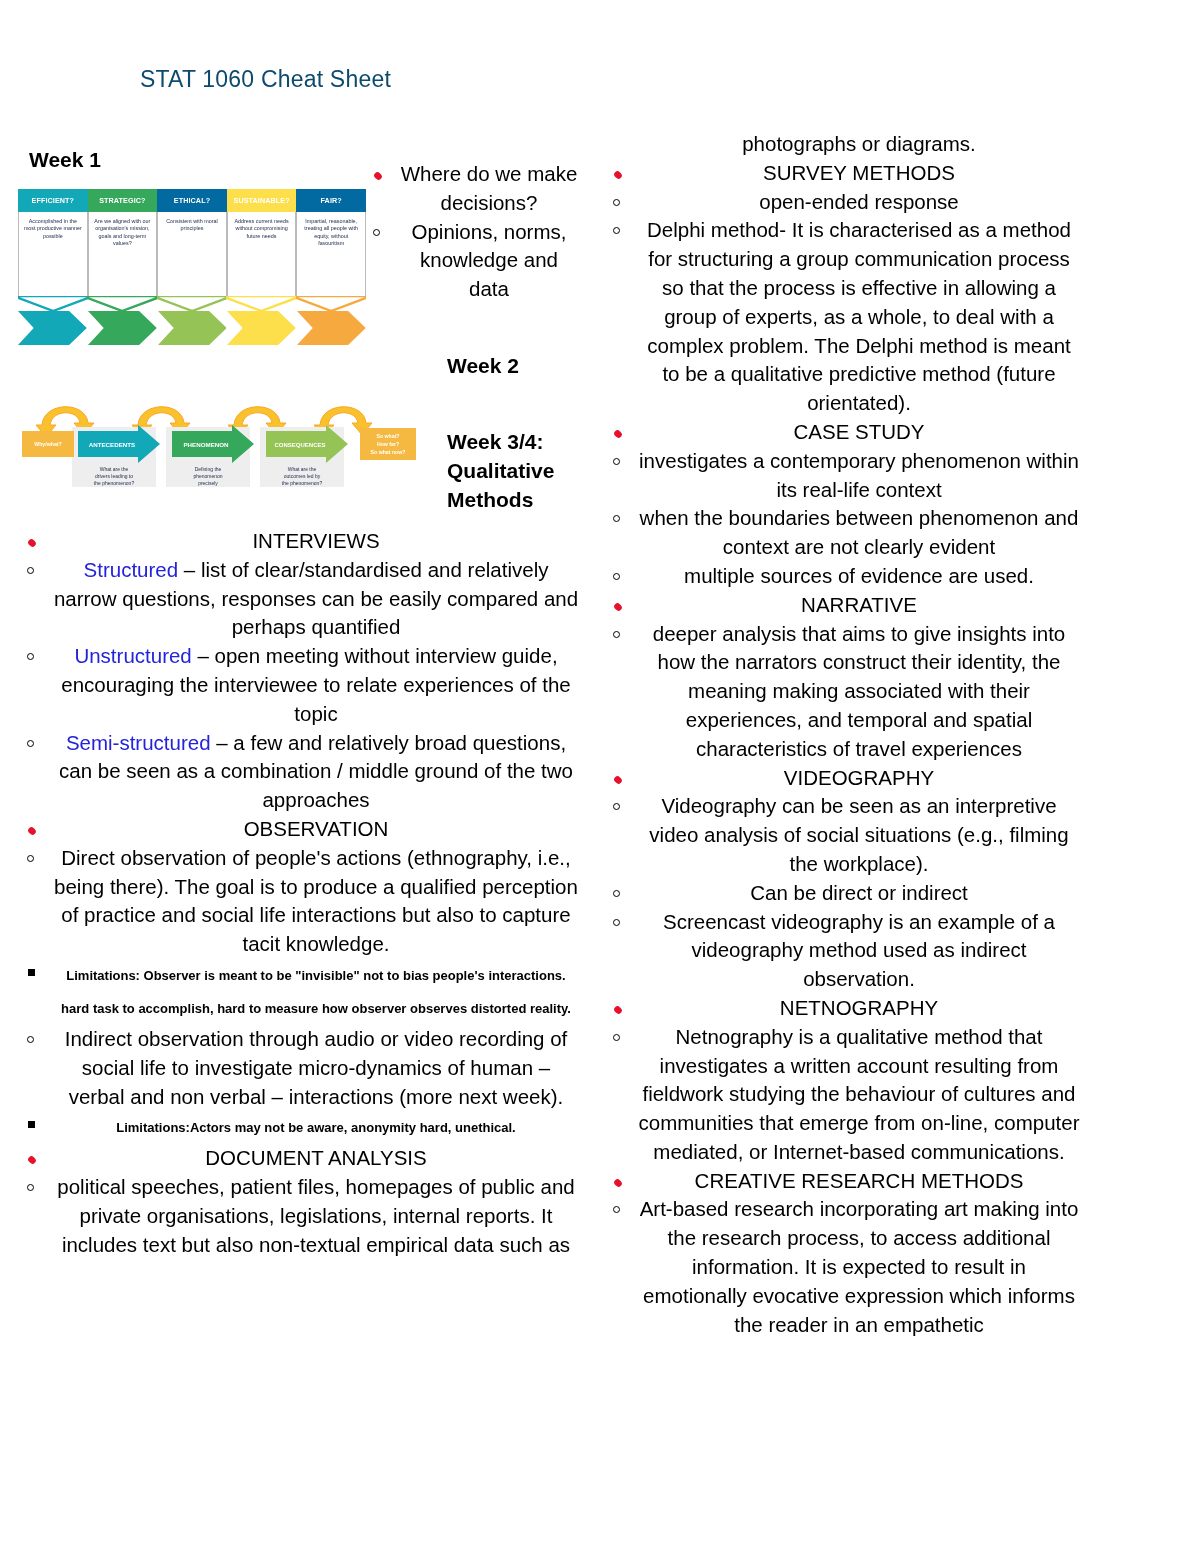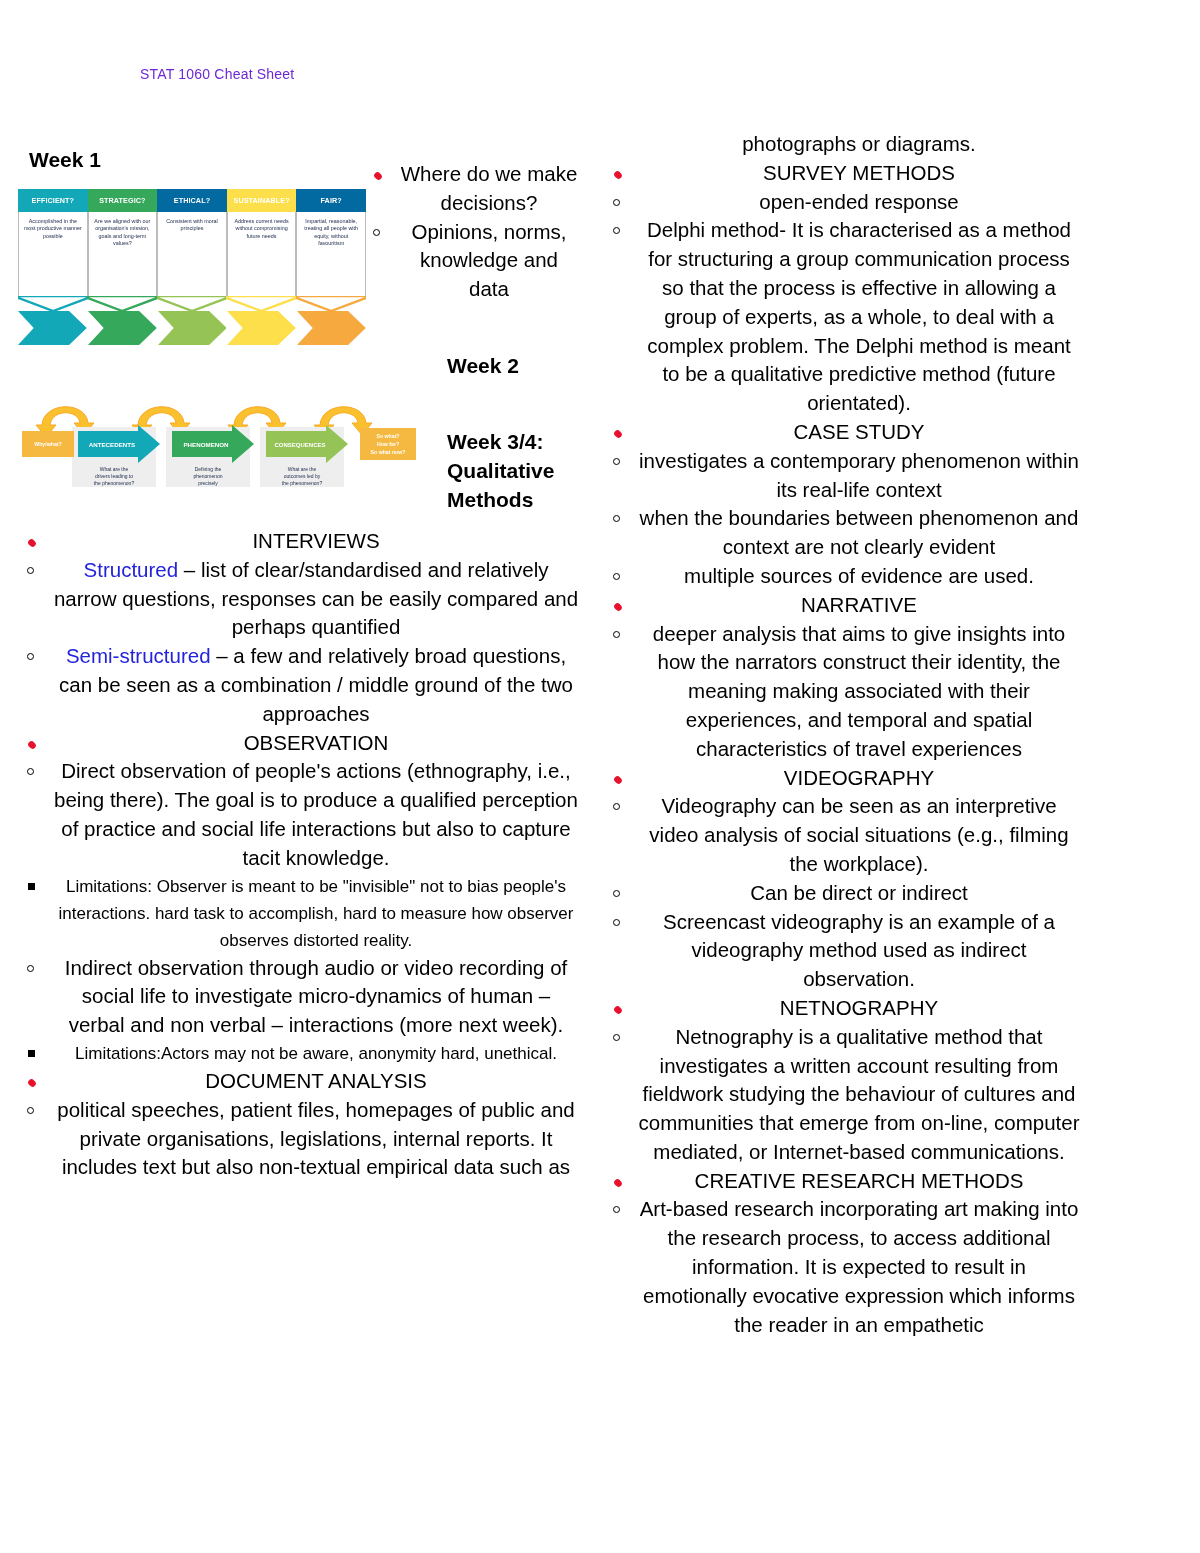--- a/index.html
+++ b/index.html
@@ -15,23 +15,23 @@
     position: relative;
     width: 1200px;
     height: 1553px;
     background: #ffffff;
     overflow: hidden;
   }
   .doc-title {
     position: absolute;
     left: 140px;
     top: 66px;
-    font-size: 14px;
+    font-size: 23px;
     letter-spacing: 0.2px;
-    color: #6d28d9;
+    color: #0c4a6e;
     white-space: nowrap;
   }
 
   
   .col-left {
     position: absolute;
     left: 14px;
     top: 130px;
     width: 566px;
   }
@@ -79,23 +79,24 @@
     position: absolute;
     left: 13px;
     top: 11px;
     width: 7px;
     height: 7px;
     border: 1.6px solid #000;
     border-radius: 50%;
     box-sizing: border-box;
   }
   ul.blist li.lvl3 {
-    font-size: 17px;
-    line-height: 27px;
+    font-size: 13px;
+    line-height: 33px;
     padding-left: 38px;
+    font-weight: bold;
   }
   ul.blist li.lvl3::before {
     content: "";
     position: absolute;
     left: 14px;
     top: 10px;
     width: 7px;
     height: 7px;
     background: #000;
   }
@@ -328,20 +329,21 @@
           <text x="368" y="57">So what?</text>
           <text x="368" y="65">How far?</text>
           <text x="368" y="73">So what now?</text>
         </g>
       </svg>
     </div>
 
     <ul class="blist" style="margin-top:28px">
       <li class="lvl1">INTERVIEWS</li>
       <li class="lvl2"><span class="kw">Structured</span><span> – list of clear/standardised and relatively narrow questions, responses can be easily compared and perhaps quantified</span></li>
+      <li class="lvl2"><span class="kw">Unstructured</span><span> – open meeting without interview guide, encouraging the interviewee to relate experiences of the topic</span></li>
       <li class="lvl2"><span class="kw">Semi-structured</span><span> – a few and relatively broad questions, can be seen as a combination / middle ground of the two approaches</span></li>
       <li class="lvl1">OBSERVATION</li>
       <li class="lvl2">Direct observation of people's actions (ethnography, i.e., being there). The goal is to produce a qualified perception of practice and social life interactions but also to capture tacit knowledge.</li>
       <li class="lvl3">Limitations: Observer is meant to be "invisible" not to bias people's interactions. hard task to accomplish, hard to measure how observer observes distorted reality.</li>
       <li class="lvl2">Indirect observation through audio or video recording of social life to investigate micro-dynamics of human – verbal and non verbal – interactions (more next week).</li>
       <li class="lvl3">Limitations:Actors may not be aware, anonymity hard, unethical.</li>
       <li class="lvl1">DOCUMENT ANALYSIS</li>
       <li class="lvl2">political speeches, patient files, homepages of public and private organisations, legislations, internal reports. It includes text but also non-textual empirical data such as</li>
     </ul>
   </div>

